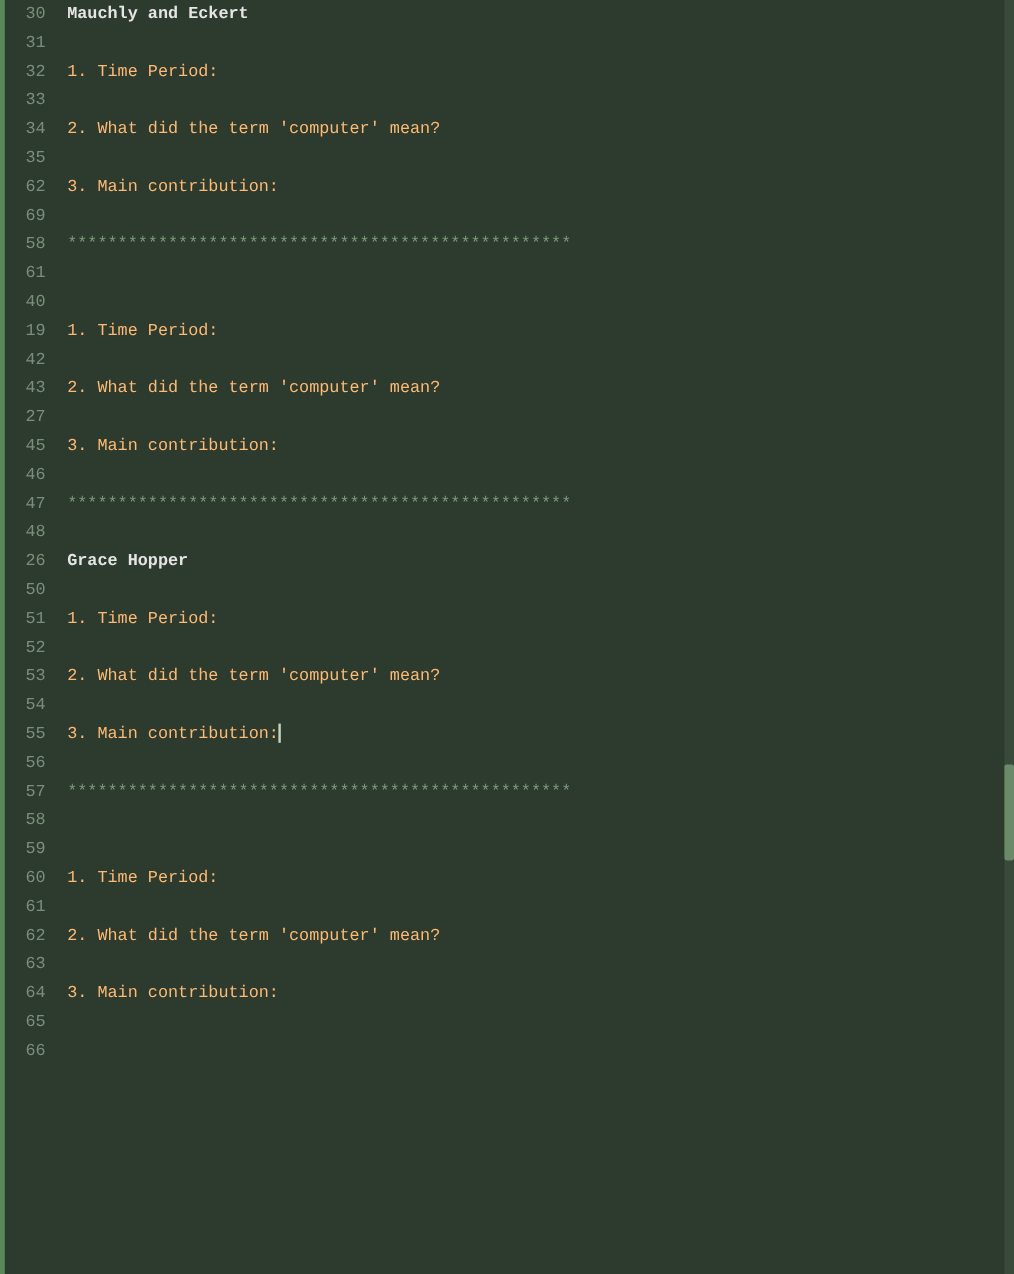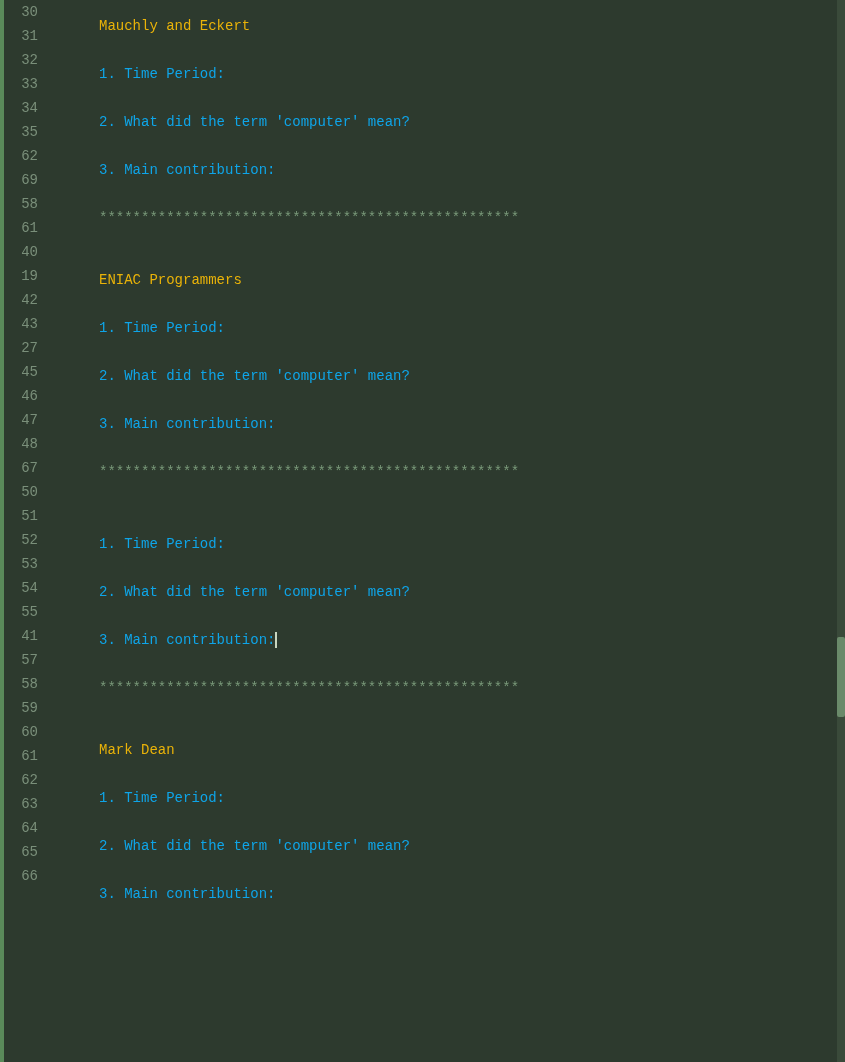--- a/index.html
+++ b/index.html
@@ -16,21 +16,20 @@
       width: 845px;
       min-height: 1062px;
       overflow-x: hidden;
     }
 
     .editor-container {
       display: flex;
       width: 100%;
       min-height: 1062px;
       position: relative;
-      gap: 43px;
     }
 
     .line-numbers {
       width: 48px;
       padding: 0;
       flex-shrink: 0;
       color: #7a8f7a;
       text-align: right;
       padding-right: 10px;
       user-select: none;
@@ -49,27 +48,26 @@
       padding-left: 8px;
       padding-right: 16px;
       position: relative;
     }
 
     .code-line {
       height: 24px;
       line-height: 24px;
       white-space: pre;
       font-size: 14px;
-      color: #0ea5e9;
+      color: #fdba74;
     }
 
     .code-line.section-header {
-      color: #eab308;
-      font-weight: normal;
-      margin-top: 14px;
+      color: #e5e5e5;
+      font-weight: bold;
     }
 
     .code-line.divider {
       color: #7a9a7a;
     }
 
     .left-accent {
       position: absolute;
       left: 0;
       top: 0;
@@ -129,28 +127,28 @@
       <span class="line-number">61</span>
       <span class="line-number">40</span>
       <span class="line-number">19</span>
       <span class="line-number">42</span>
       <span class="line-number">43</span>
       <span class="line-number">27</span>
       <span class="line-number">45</span>
       <span class="line-number">46</span>
       <span class="line-number">47</span>
       <span class="line-number">48</span>
-      <span class="line-number">67</span>
+      <span class="line-number">26</span>
       <span class="line-number">50</span>
       <span class="line-number">51</span>
       <span class="line-number">52</span>
       <span class="line-number">53</span>
       <span class="line-number">54</span>
       <span class="line-number">55</span>
-      <span class="line-number">41</span>
+      <span class="line-number">56</span>
       <span class="line-number">57</span>
       <span class="line-number">58</span>
       <span class="line-number">59</span>
       <span class="line-number">60</span>
       <span class="line-number">61</span>
       <span class="line-number">62</span>
       <span class="line-number">63</span>
       <span class="line-number">64</span>
       <span class="line-number">65</span>
       <span class="line-number">66</span>
@@ -160,40 +158,39 @@
   <div class="code-line section-header">Mauchly and Eckert</div>
       <div class="code-line"></div>
       <div class="code-line">1. Time Period:</div>
       <div class="code-line"></div>
       <div class="code-line">2. What did the term 'computer' mean?</div>
       <div class="code-line"></div>
       <div class="code-line">3. Main contribution:</div>
       <div class="code-line"></div>
       <div class="code-line divider">**************************************************</div>
       <div class="code-line"></div>
-      <div class="code-line section-header">ENIAC Programmers</div>
       <div class="code-line"></div>
       <div class="code-line">1. Time Period:</div>
       <div class="code-line"></div>
       <div class="code-line">2. What did the term 'computer' mean?</div>
       <div class="code-line"></div>
       <div class="code-line">3. Main contribution:</div>
       <div class="code-line"></div>
       <div class="code-line divider">**************************************************</div>
       <div class="code-line"></div>
+      <div class="code-line section-header">Grace Hopper</div>
       <div class="code-line"></div>
       <div class="code-line">1. Time Period:</div>
       <div class="code-line"></div>
       <div class="code-line">2. What did the term 'computer' mean?</div>
       <div class="code-line"></div>
       <div class="code-line">3. Main contribution:<span class="cursor"></span></div>
       <div class="code-line"></div>
       <div class="code-line divider">**************************************************</div>
       <div class="code-line"></div>
-      <div class="code-line section-header">Mark Dean</div>
       <div class="code-line"></div>
       <div class="code-line">1. Time Period:</div>
       <div class="code-line"></div>
       <div class="code-line">2. What did the term 'computer' mean?</div>
       <div class="code-line"></div>
       <div class="code-line">3. Main contribution:</div>
     </div>
 
   <div class="scrollbar-right">
     <div class="scrollbar-thumb"></div>

